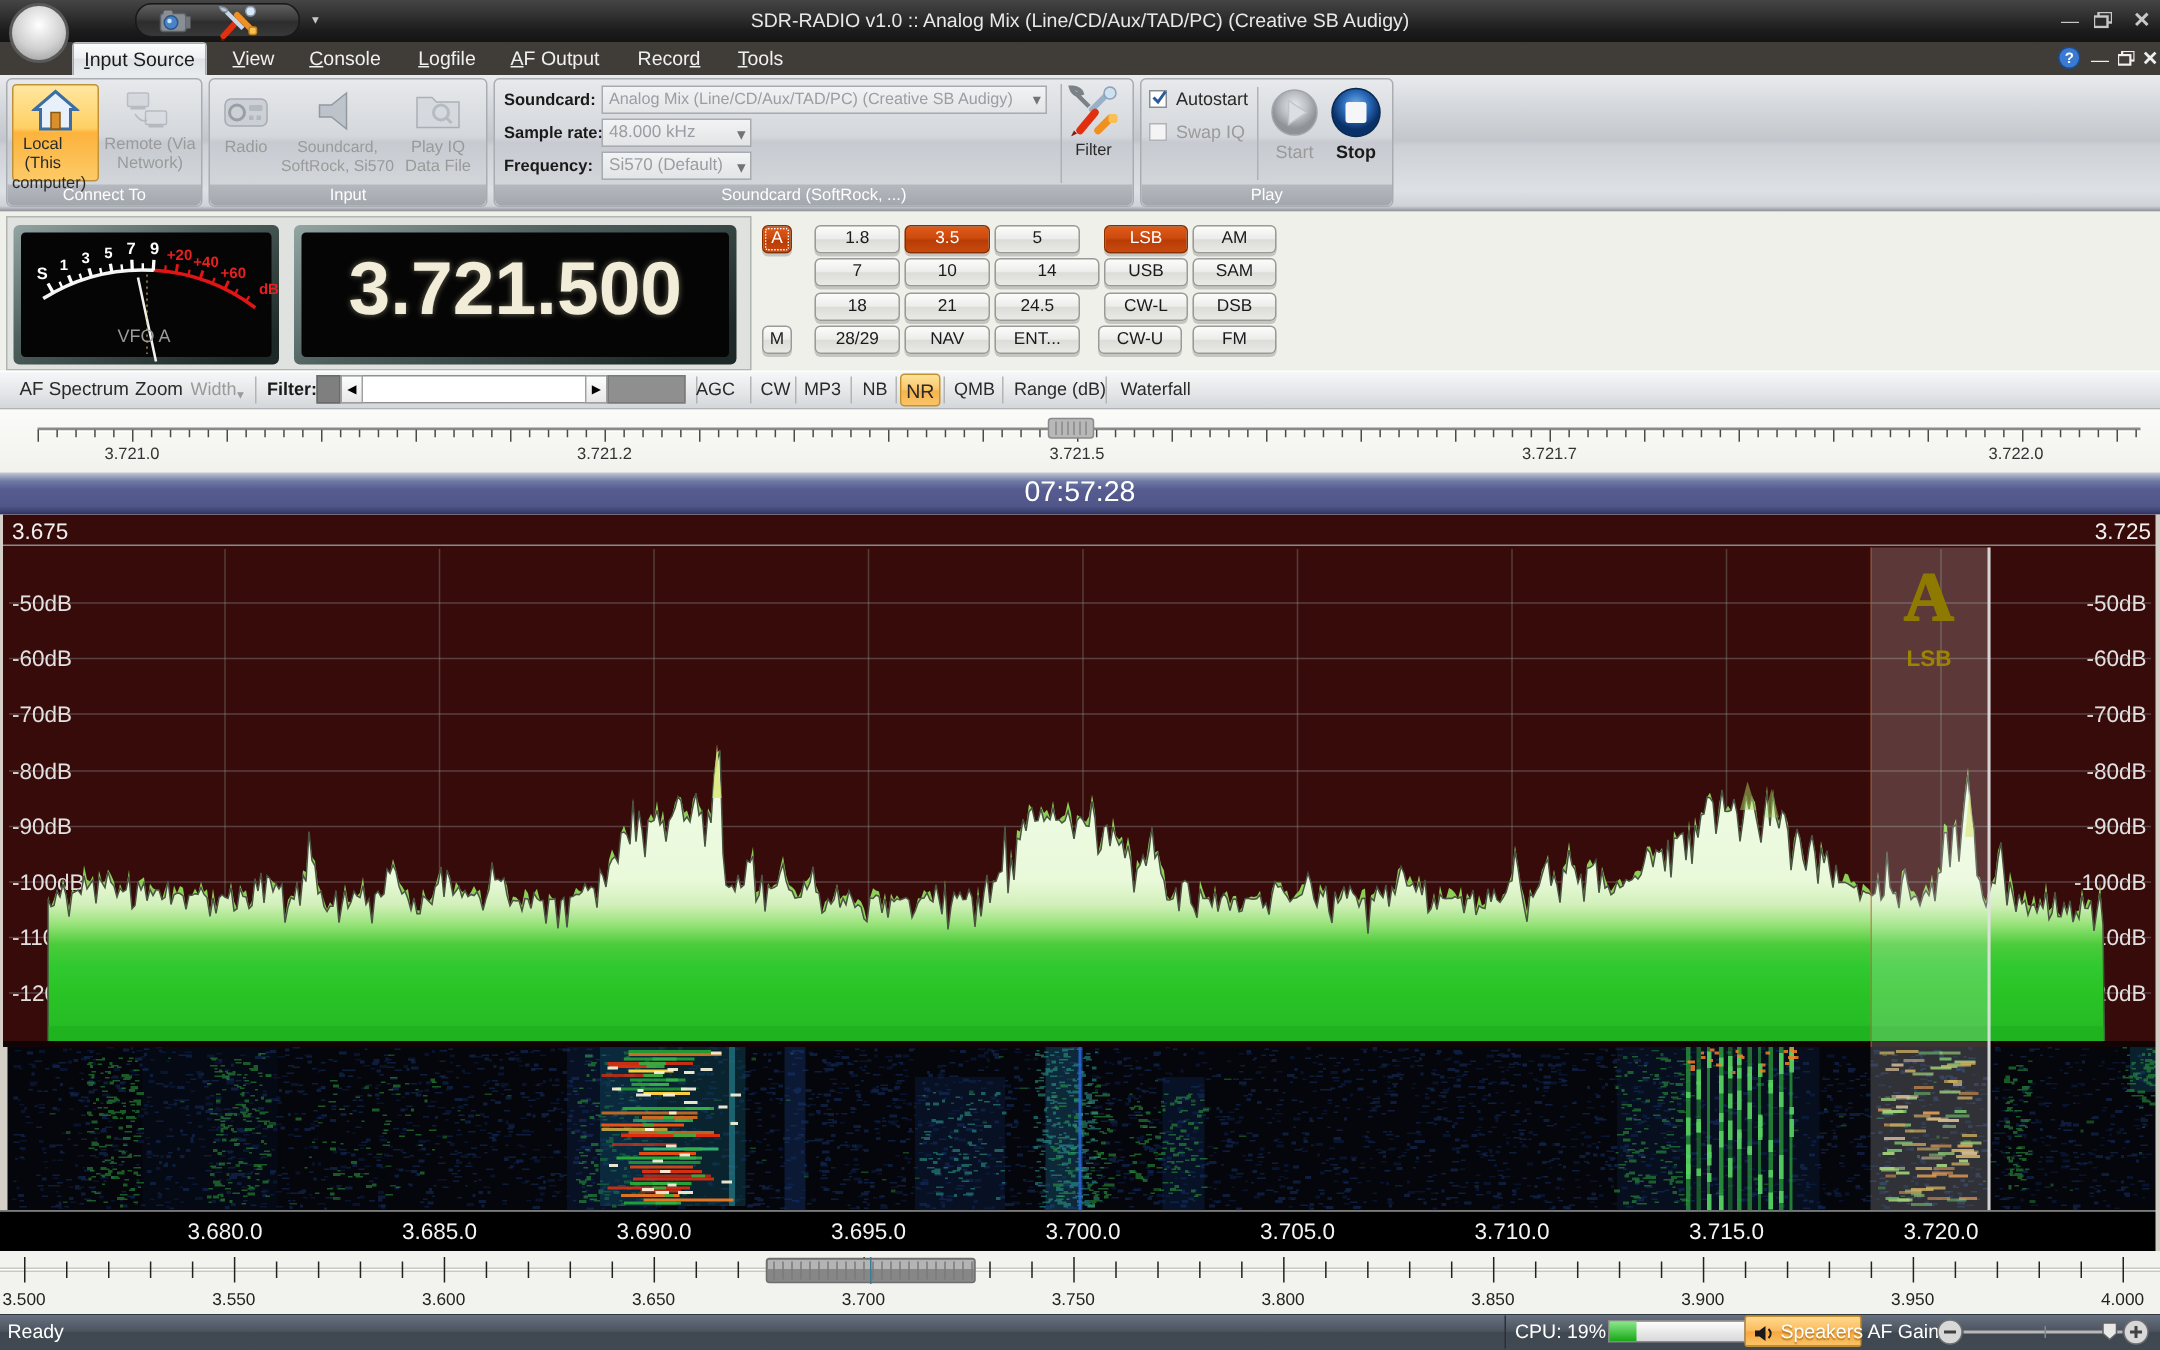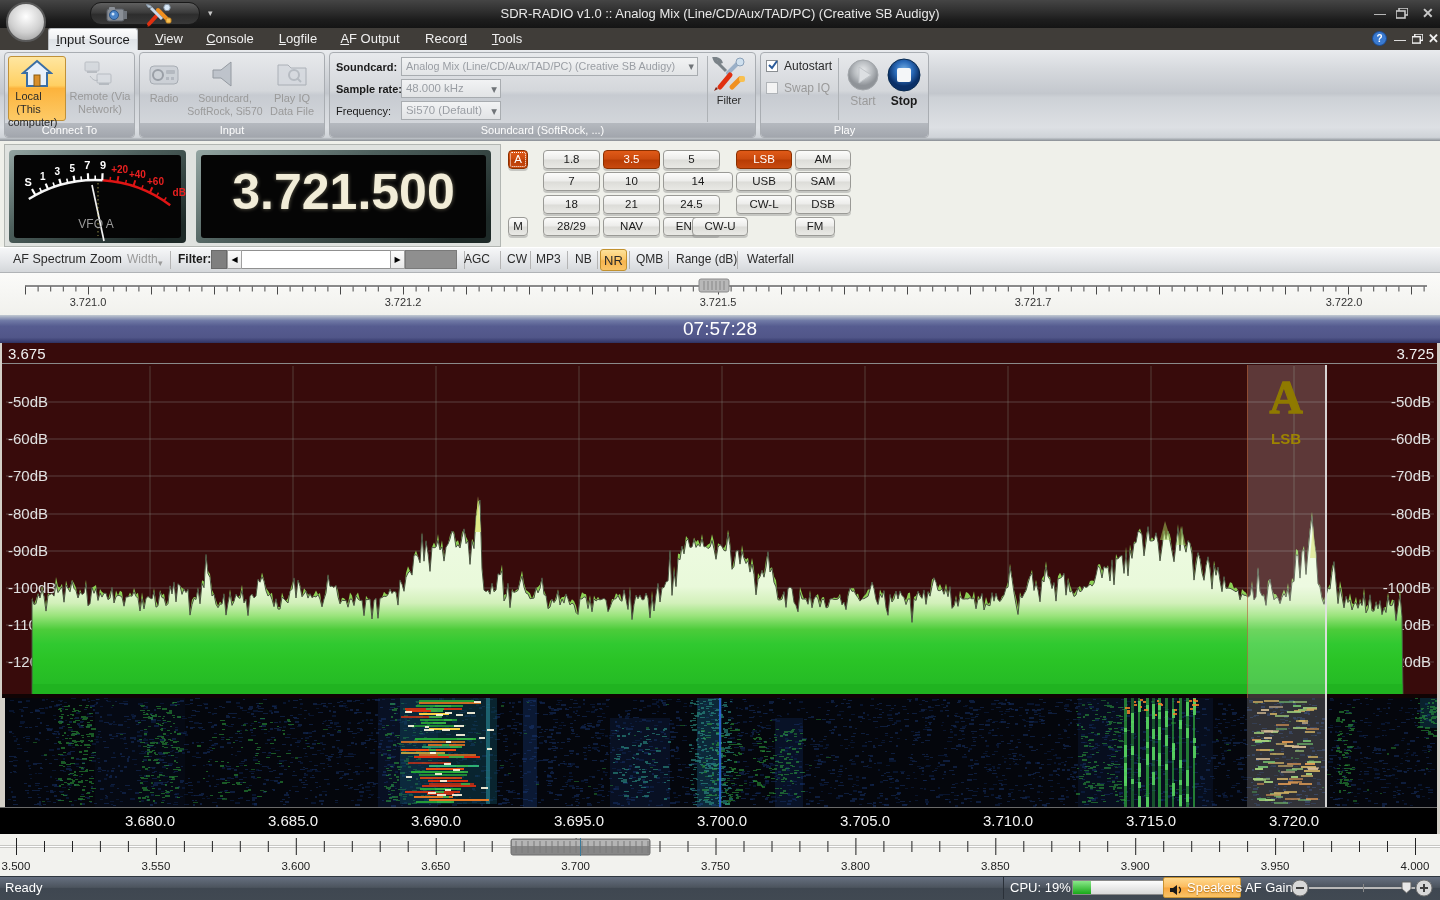--- a/index.html
+++ b/index.html
@@ -131,21 +131,21 @@
       <path d="M3 7 L13 7 L16 10 L31 10 L31 27 L3 27 Z" fill="#d4d8de" stroke="#9aa0a8"></path>
       <circle cx="19" cy="17" r="5" fill="none" stroke="#aab0b8" stroke-width="2"></circle>
       <line x1="22" y1="20" x2="26" y2="24" stroke="#aab0b8" stroke-width="2"></line>
     </svg></div>
 <div class="abs gray" style="left:262px;top:92px;width:60px;text-align:center;font-size:11px;line-height:13px">Play IQ<br>Data File</div>
 <div class="group" style="left:329px;width:427px;top:52px;height:86px;position:absolute">
     <div class="glabel">Soundcard (SoftRock, ...)</div>
   </div>
 <div class="abs" style="left:336px;top:61px;font-size:11px;font-weight:bold;color:#1a1a1a">Soundcard:</div>
 <div class="abs" style="left:336px;top:83px;font-size:11px;font-weight:bold;color:#1a1a1a">Sample rate:</div>
-<div class="abs" style="left:336px;top:105px;font-size:11px;font-weight:normal;color:#1a1a1a">Frequency:</div>
+<div class="abs" style="left:336px;top:105px;font-size:11px;font-weight:bold;color:#1a1a1a">Frequency:</div>
 <div class="abs" style="left:401px;top:57px;width:297px;height:19px;background:linear-gradient(#f2f3f4,#e2e4e6);border:1px solid #a8acb0;color:#9a9ea4;font-size:11.4px;padding:2px 4px;white-space:nowrap;overflow:hidden;font-size:10.8px">Analog Mix (Line/CD/Aux/TAD/PC) (Creative SB Audigy)<span style="position:absolute;right:3px;color:#707478">▾</span></div>
 <div class="abs" style="left:401px;top:79px;width:100px;height:19px;background:linear-gradient(#f2f3f4,#e2e4e6);border:1px solid #a8acb0;color:#9a9ea4;font-size:11.4px;padding:2px 4px;white-space:nowrap;overflow:hidden">48.000 kHz<span style="position:absolute;right:3px;color:#707478">▾</span></div>
 <div class="abs" style="left:401px;top:101px;width:100px;height:19px;background:linear-gradient(#f2f3f4,#e2e4e6);border:1px solid #a8acb0;color:#9a9ea4;font-size:11.4px;padding:2px 4px;white-space:nowrap;overflow:hidden">Si570 (Default)<span style="position:absolute;right:3px;color:#707478">▾</span></div>
 <div class="abs" style="left:707px;top:56px;width:1px;height:66px;background:#aeb2b6"></div>
 <div class="abs" style="left:712px;top:57px"><svg width="34" height="34" viewBox="0 0 34 34">
       <path d="M6 6 L14 14 M6 6 q-3 -1 -4 -5 q6 1 7 4 z" stroke="#7a8288" stroke-width="3" fill="#b8c6d4"></path>
       <path d="M28 4 L16 16" stroke="#9ab0c8" stroke-width="4" stroke-linecap="round"></path>
       <circle cx="28" cy="5" r="4" fill="#cfe0ee" stroke="#8aa0b8"></circle>
       <path d="M8 30 L18 18" stroke="#e03010" stroke-width="5" stroke-linecap="round"></path>
       <path d="M6 32 l-4 2 2 -4 z" fill="#802010"></path>
@@ -244,22 +244,22 @@
 <div class="bb abs" style="left:663px;top:195px;width:57px">24.5</div>
 <div class="bb abs" style="left:543px;top:217px;width:57px">28/29</div>
 <div class="bb abs" style="left:603px;top:217px;width:57px">NAV</div>
 <div class="bb abs" style="left:663px;top:217px;width:57px">ENT...</div>
 <div class="bb bbon abs" style="left:736px;top:150px;width:56px">LSB</div>
 <div class="bb abs" style="left:795px;top:150px;width:56px">AM</div>
 <div class="bb abs" style="left:736px;top:172px;width:56px">USB</div>
 <div class="bb abs" style="left:795px;top:172px;width:56px">SAM</div>
 <div class="bb abs" style="left:736px;top:195px;width:56px">CW-L</div>
 <div class="bb abs" style="left:795px;top:195px;width:56px">DSB</div>
-<div class="bb abs" style="left:692px;top:217px;width:56px">CW-U</div>
-<div class="bb abs" style="left:795px;top:217px;width:40px">FM</div>
+<div class="bb abs" style="left:732px;top:217px;width:56px">CW-U</div>
+<div class="bb abs" style="left:795px;top:217px;width:56px">FM</div>
 <div id="toolbar" class="abs"></div>
 <div class="tbtxt" style="left:13px;font-size:12.5px">AF Spectrum</div>
 <div class="tbtxt" style="left:90px;font-size:12.5px">Zoom</div>
 <div class="tbtxt" style="left:127px;color:#9a9a9a">Width</div>
 <div class="tbtxt" style="left:158px;color:#9a9a9a;font-size:9px;top:258px">▾</div>
 <div class="tbsep" style="left:170px"></div>
 <div class="tbtxt" style="left:178px;font-weight:bold;color:#1a1a1a">Filter:</div>
 <div class="abs" style="left:211px;top:250px;width:246px;height:19px;border:1px solid #909090;background:#fff"></div>
 <div class="abs" style="left:211px;top:250px;width:16px;height:19px;background:#7f7f7f;border:1px solid #6a6a6a"></div>
 <div class="abs" style="left:227px;top:250px;width:15px;height:19px;background:linear-gradient(#fdfdfd,#e8e8e8);border:1px solid #a0a0a0;font-size:8px;text-align:center;line-height:18px">◀</div>

